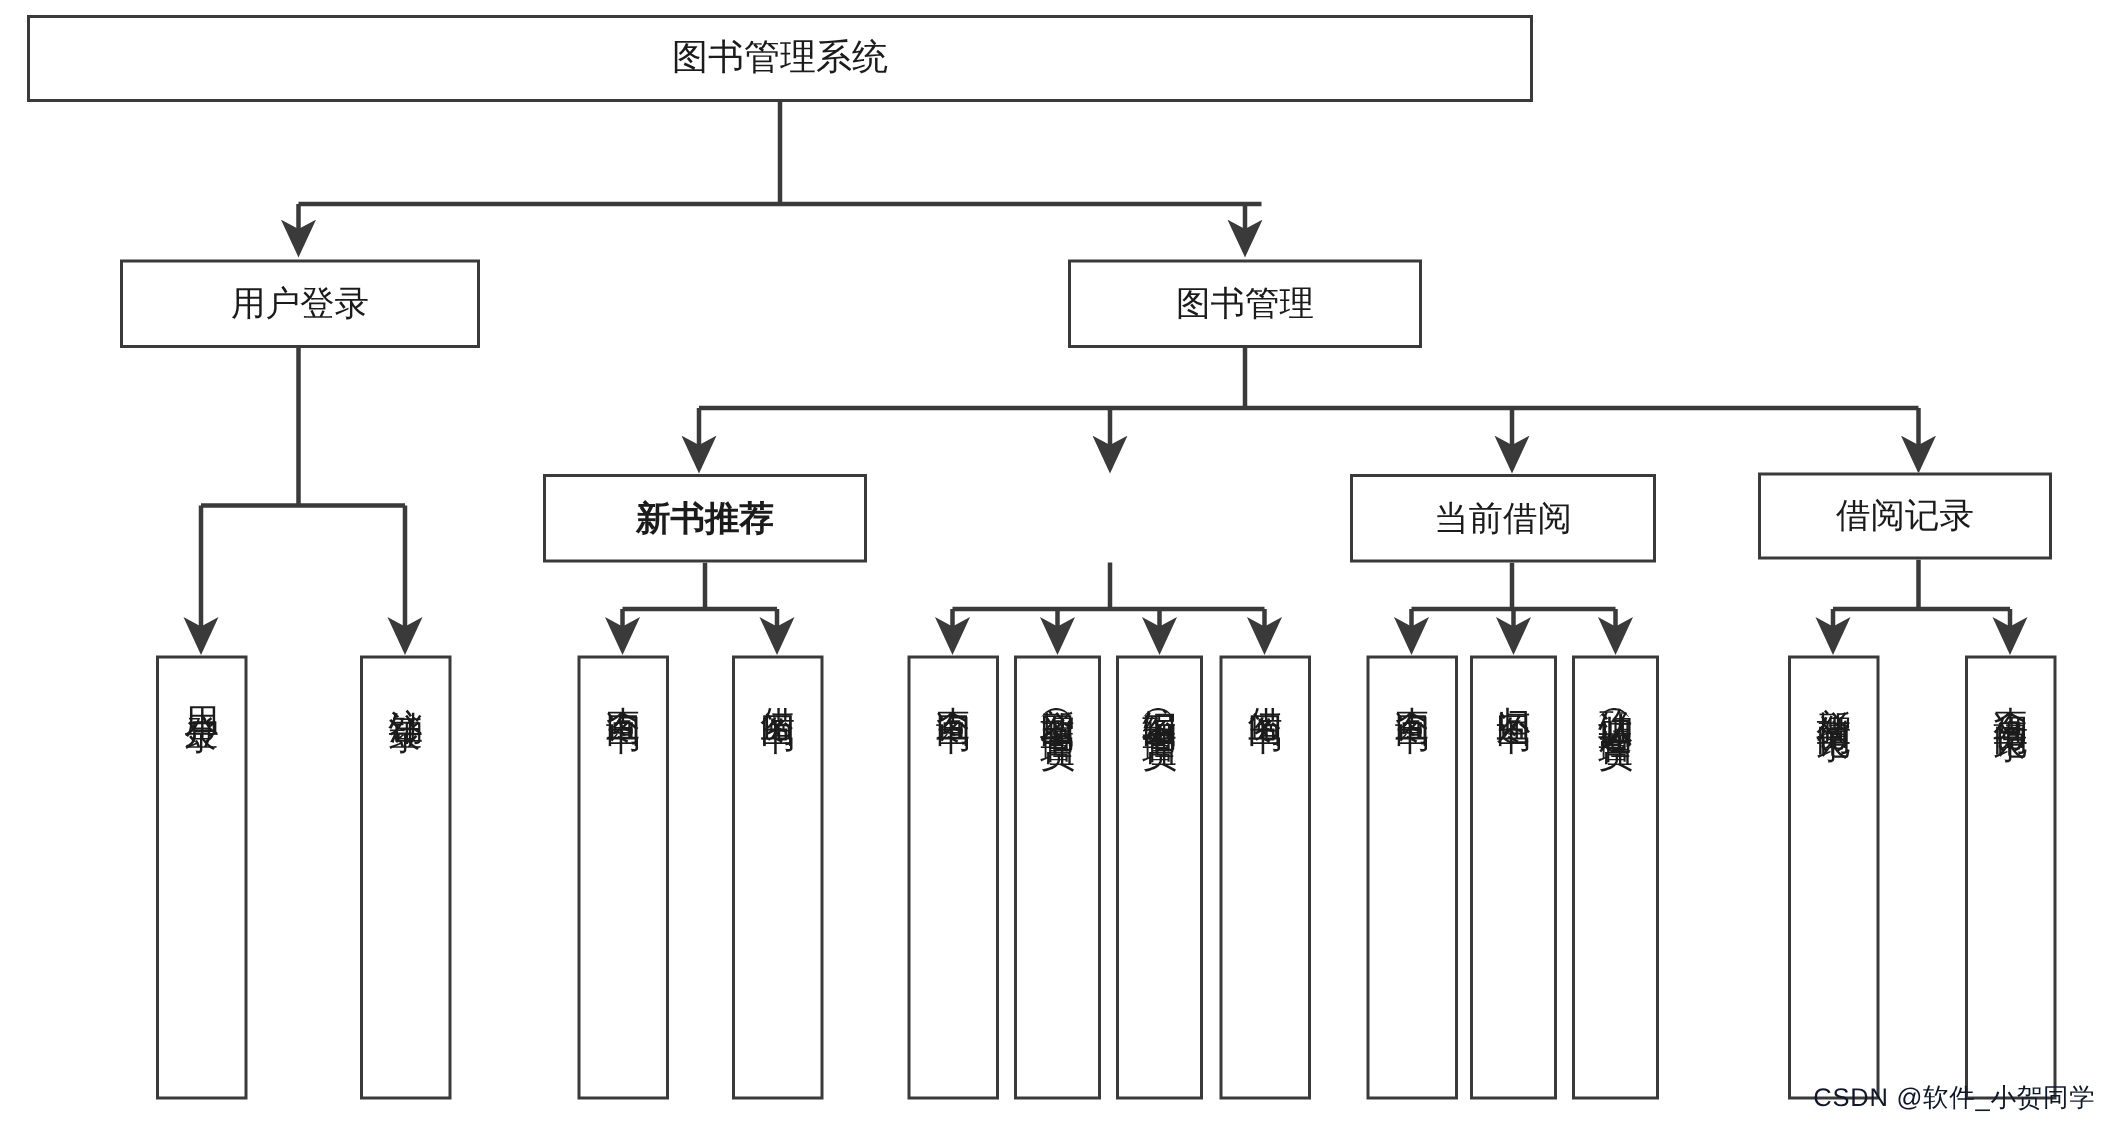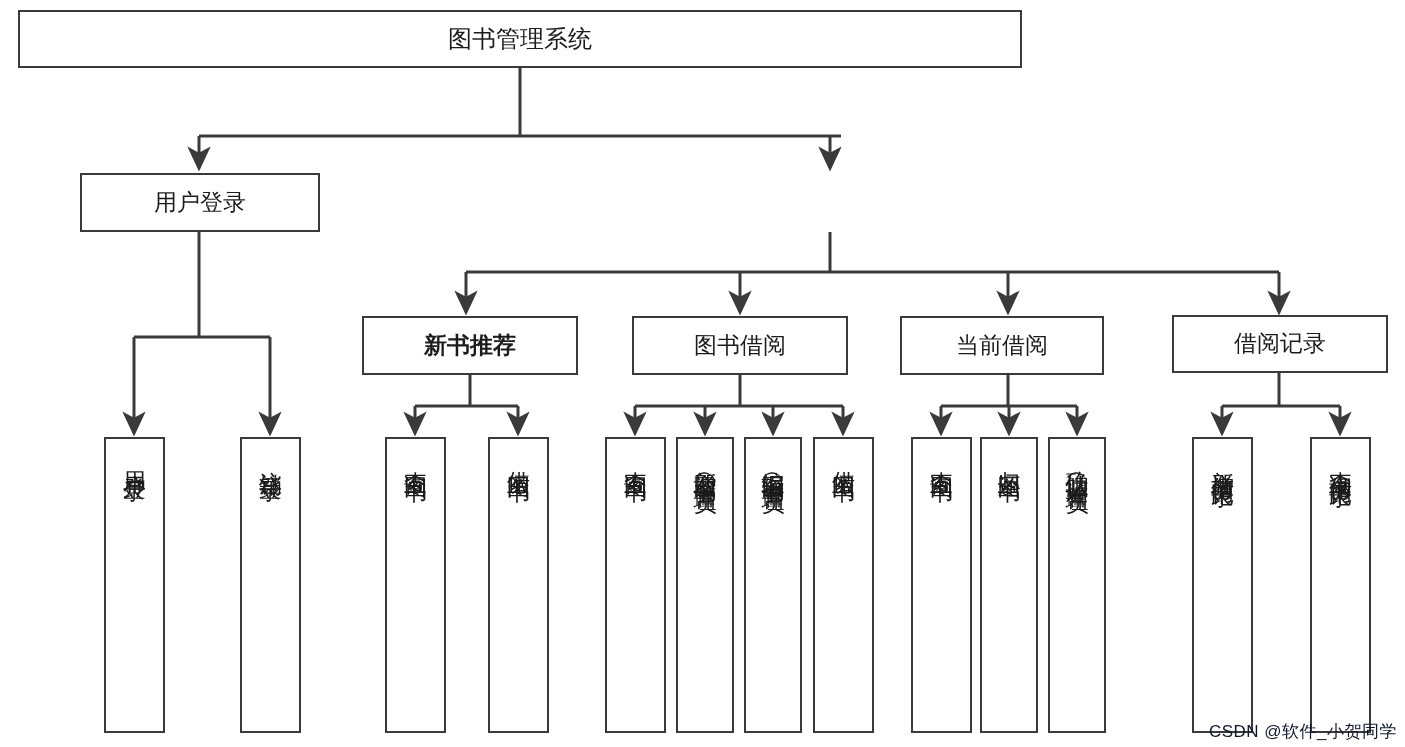--- a/index.html
+++ b/index.html
@@ -129,34 +129,34 @@
   </svg>
 
   <div class="node root horiz" style="left:18px; top:10px; width:1004px; height:58px;">
     <span class="node-label">图书管理系统</span>
   </div>
 
   <div class="node horiz" style="left:80px; top:173px; width:240px; height:59px;">
     <span class="node-label">用户登录</span>
   </div>
 
+  <div class="node horiz" style="left:712px; top:173px; width:236px; height:59px;">
+    <span class="node-label">图书管理</span>
+  </div>
 
   <div class="node horiz" style="left:362px; top:316px; width:216px; height:59px;font-weight:bold;">
     <span class="node-label">新书推荐</span>
   </div>
 
-  <div class="node horiz" style="left:632px; top:316px; width:216px; height:59px;">
-    <span class="node-label">图书借阅</span>
-  </div>
 
   <div class="node horiz" style="left:900px; top:316px; width:204px; height:59px;">
     <span class="node-label">当前借阅</span>
   </div>
 
-  <div class="node horiz" style="left:1172px; top:315px; width:216px; height:58px;">
+  <div class="node horiz" style="left:1172px; top:315px; width:196px; height:58px;">
     <span class="node-label">借阅记录</span>
   </div>
 
   <div class="node vert" style="left:104px; top:437px; width:61px; height:296px;">
     <span class="node-label">用户登录</span>
   </div>
 
   <div class="node vert" style="left:240px; top:437px; width:61px; height:296px;">
     <span class="node-label">注销登录</span>
   </div>

